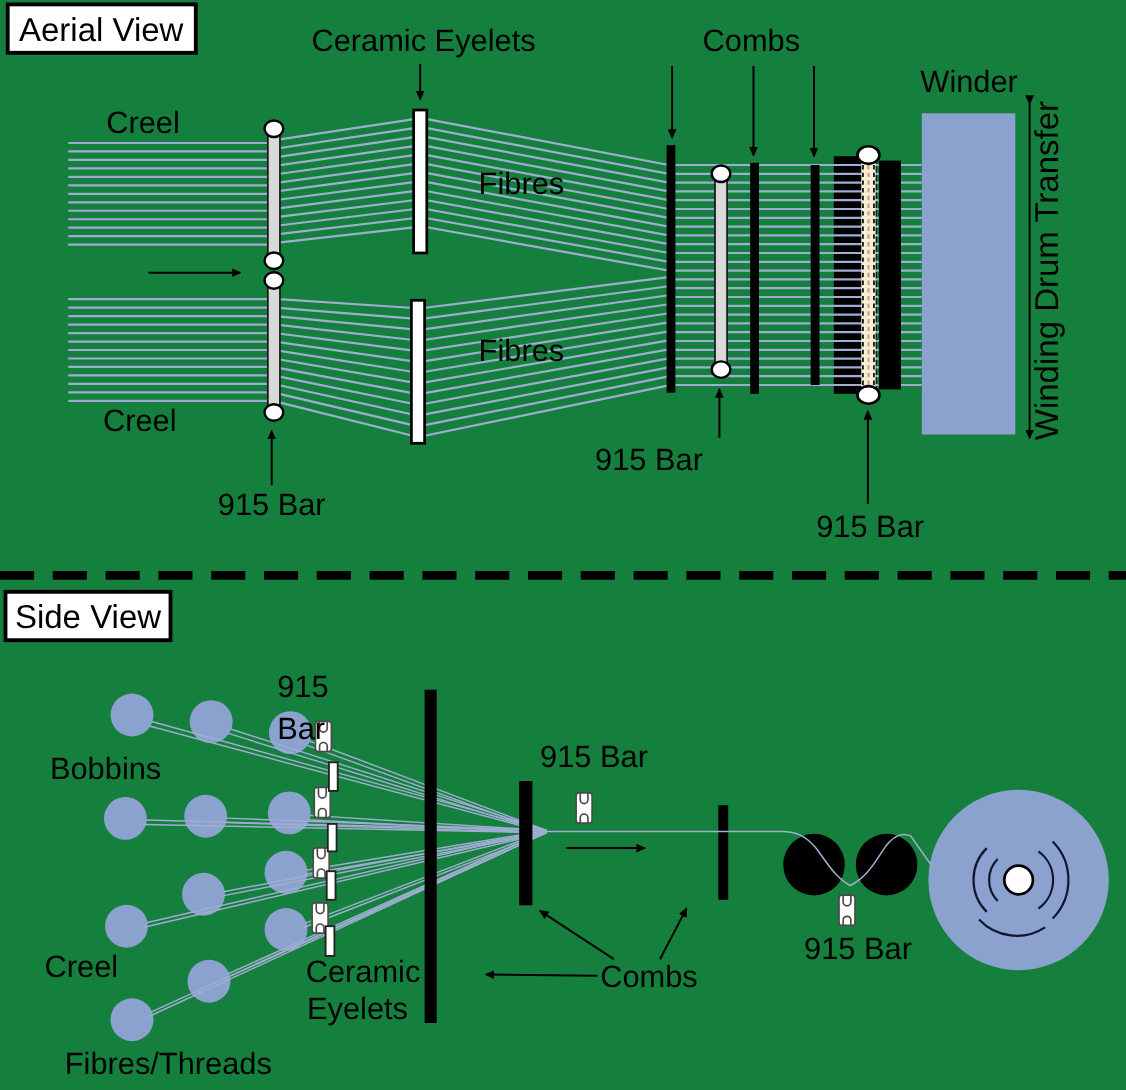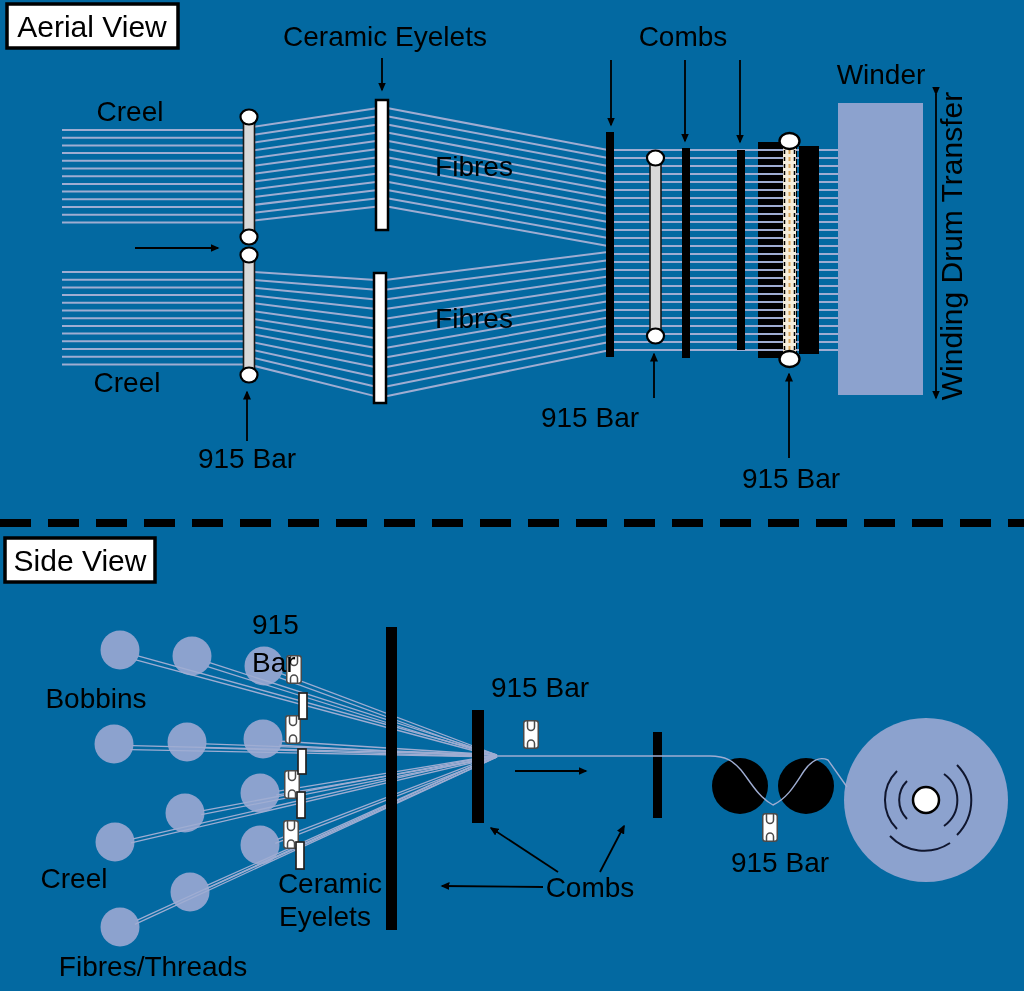--- a/index.html
+++ b/index.html
@@ -1,16 +1,16 @@
 <!DOCTYPE html>
 <html><head>
 <meta charset="utf-8">
 <style>
   html,body{margin:0;padding:0;background:#fff;}
-  #stage{position:relative;width:1024px;height:991px;background:#0369a1;overflow:hidden;}
+  #stage{position:relative;width:1024px;height:991px;background:#15803d;overflow:hidden;}
   svg{position:absolute;left:0;top:0;}
   text{font-family:"Liberation Sans","DejaVu Sans",sans-serif;fill:#000;}
   .lbl{font-size:28px;}
   .ttl{font-size:30px;}
   .thread{stroke:#9fadd2;stroke-width:1.4;fill:none;}
   .comb{fill:#000;}
   .blue{fill:#8ca2ce;}
   .arrow{stroke:#000;stroke-width:1.8;fill:none;}
 </style>
 </head>

